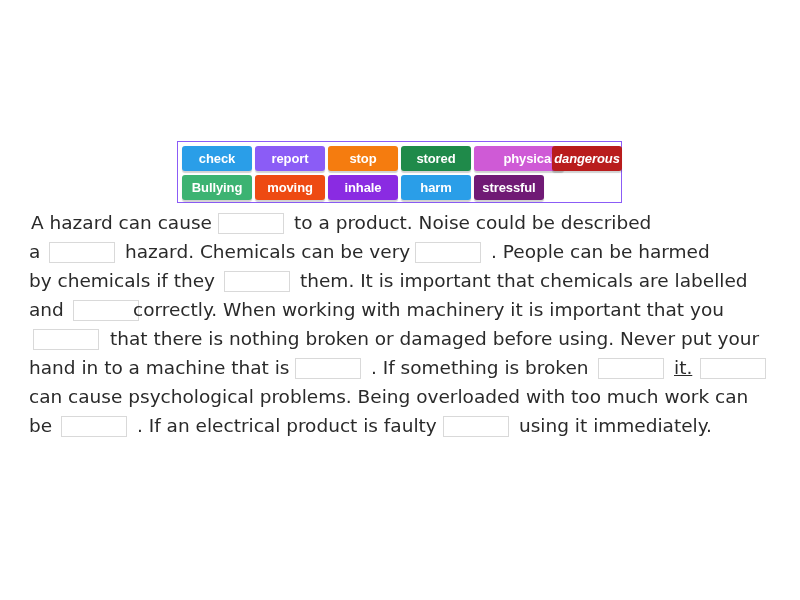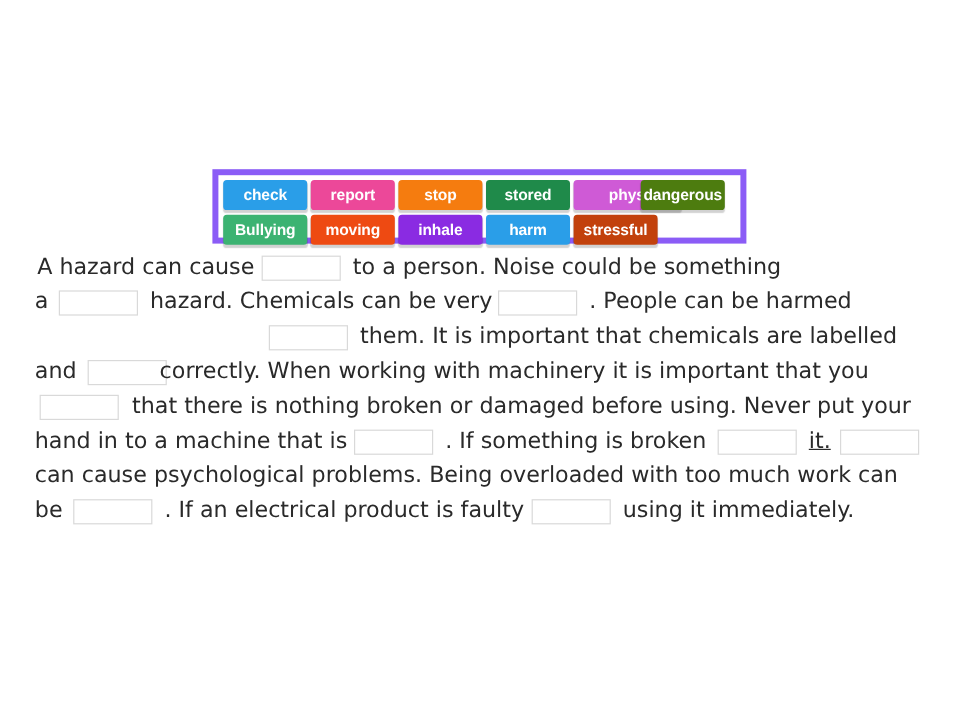--- a/index.html
+++ b/index.html
@@ -15,21 +15,21 @@
       position: relative;
       width: 800px;
       height: 600px;
     }
     .word-bank {
       position: absolute;
       left: 177px;
       top: 141px;
       width: 445px;
       height: 62px;
-      border: 5px solid #8b5cf6;
+      border: 1px solid #8b5cf6;
       box-sizing: border-box;
       background: #ffffff;
     }
     .tile {
       position: absolute;
       height: 25px;
       width: 70px;
       border-radius: 3px;
       color: #ffffff;
       font-family: "Liberation Sans", sans-serif;
@@ -73,50 +73,51 @@
       cursor: pointer;
     }
   </style>
 </head>
 <body>
 
 <div class="stage">
 
   <div class="word-bank">
     <div class="tile" style="left:4px;top:4px;background:#2a9ee8;">check</div>
-    <div class="tile" style="left:77px;top:4px;background:#ec4899;">report</div>
+    <div class="tile" style="left:77px;top:4px;background:#8b5cf6;">report</div>
     <div class="tile" style="left:150px;top:4px;background:#f57c0f;">stop</div>
     <div class="tile" style="left:223px;top:4px;background:#1f8a4a;">stored</div>
     <div class="tile" style="left:296px;top:4px;background:#cf5ad6;padding-left:20px;">physical</div>
-    <div class="tile" style="left:352px;top:4px;background:#4d7c0f;">dangerous</div>
+    <div class="tile" style="left:374px;top:4px;background:#b91c1c;font-style:italic;">dangerous</div>
 
     <div class="tile" style="left:4px;top:33px;background:#3cb372;">Bullying</div>
     <div class="tile" style="left:77px;top:33px;background:#ee4a12;">moving</div>
     <div class="tile" style="left:150px;top:33px;background:#8a2be2;">inhale</div>
     <div class="tile" style="left:223px;top:33px;background:#2a9ee8;">harm</div>
-    <div class="tile" style="left:296px;top:33px;background:#c2410c;">stressful</div>
+    <div class="tile" style="left:296px;top:33px;background:#701a75;">stressful</div>
   </div>
 
   <div class="text-block">
 
     <div class="line">
       <span class="seg" style="left:2px;">A hazard can cause</span>
       <span class="blank" style="left:189px;"></span>
-      <span class="seg" style="left:265px;">to a person. Noise could be something</span>
+      <span class="seg" style="left:265px;">to a product. Noise could be described</span>
     </div>
 
     <div class="line">
       <span class="seg" style="left:0px;">a</span>
       <span class="blank" style="left:20px;"></span>
       <span class="seg" style="left:96px;">hazard. Chemicals can be very</span>
       <span class="blank" style="left:386px;"></span>
       <span class="seg" style="left:462px;">. People can be harmed</span>
     </div>
 
     <div class="line">
+      <span class="seg" style="left:0px;">by chemicals if they</span>
       <span class="blank" style="left:195px;"></span>
       <span class="seg" style="left:271px;">them. It is important that chemicals are labelled</span>
     </div>
 
     <div class="line">
       <span class="seg" style="left:0px;">and</span>
       <span class="blank" style="left:44px;"></span>
       <span class="seg" style="left:104px;text-align:right;">correctly. When working with machinery it is important that you</span>
     </div>
 

